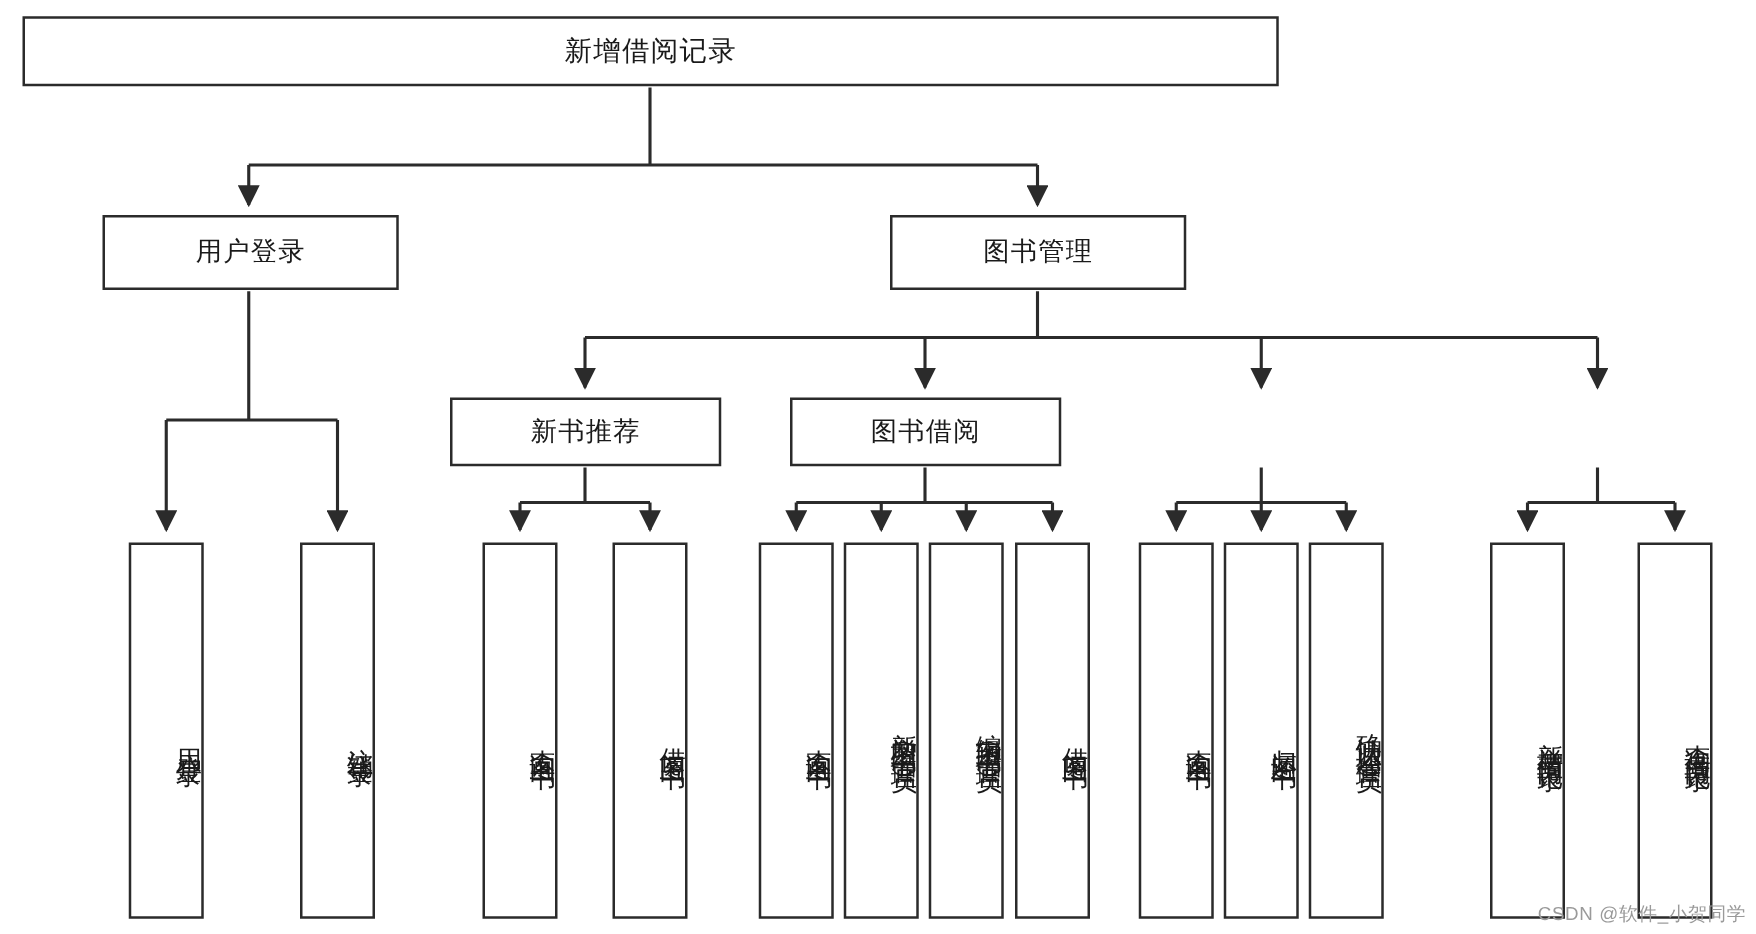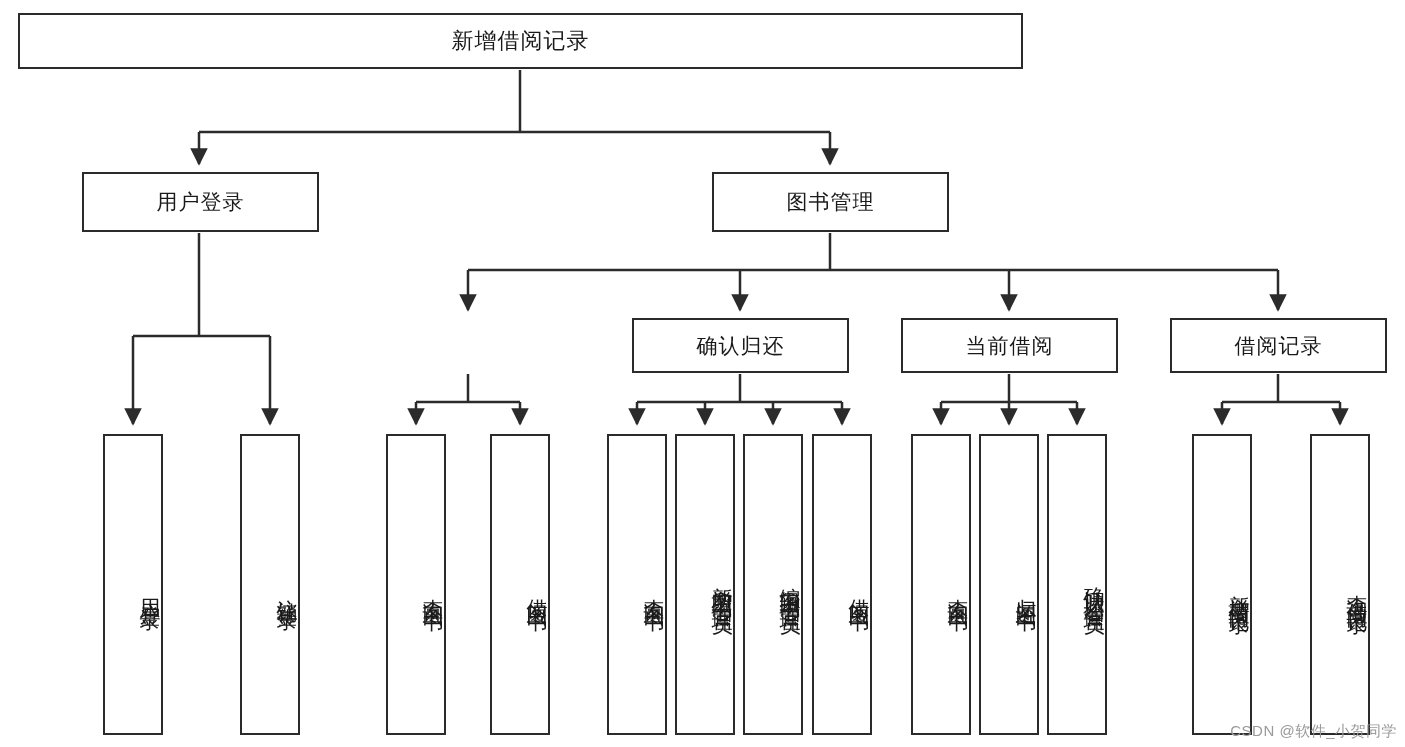--- a/index.html
+++ b/index.html
@@ -125,28 +125,25 @@
     <span>新增借阅记录</span>
   </div>
 
   <div class="node h" style="left:82px; top:172px; width:237px; height:60px;">
     <span>用户登录</span>
   </div>
   <div class="node h" style="left:712px; top:172px; width:237px; height:60px;justify-content:center;">
     <span>图书管理</span>
   </div>
 
+  <div class="node h" style="left:360px; top:318px; width:217px; height:55px;">
+    <span>新书推荐</span>
+  </div>
   <div class="node h" style="left:632px; top:318px; width:217px; height:55px;">
-    <span>确认归还</span>
-  </div>
-  <div class="node h" style="left:901px; top:318px; width:217px; height:55px;">
-    <span>当前借阅</span>
-  </div>
-  <div class="node h" style="left:1170px; top:318px; width:217px; height:55px;">
-    <span>借阅记录</span>
+    <span>图书借阅</span>
   </div>
 
   <div class="node v" style="left:103px; top:434px; width:60px; height:301px;">
     <span>用户登录</span>
   </div>
   <div class="node v" style="left:240px; top:434px; width:60px; height:301px;">
     <span>注销登录</span>
   </div>
 
   <div class="node v" style="left:386px; top:434px; width:60px; height:301px;">

